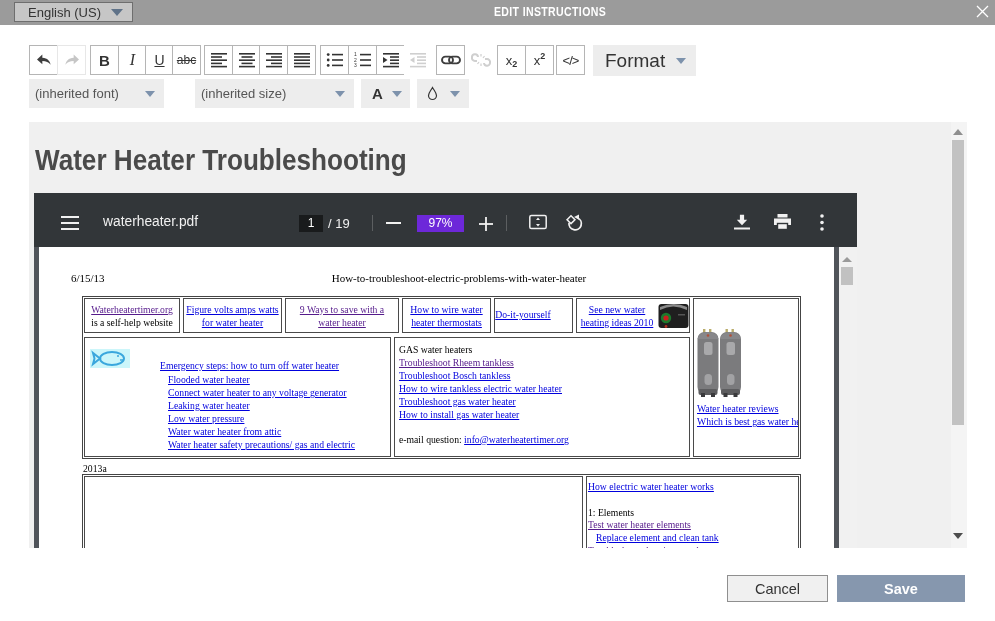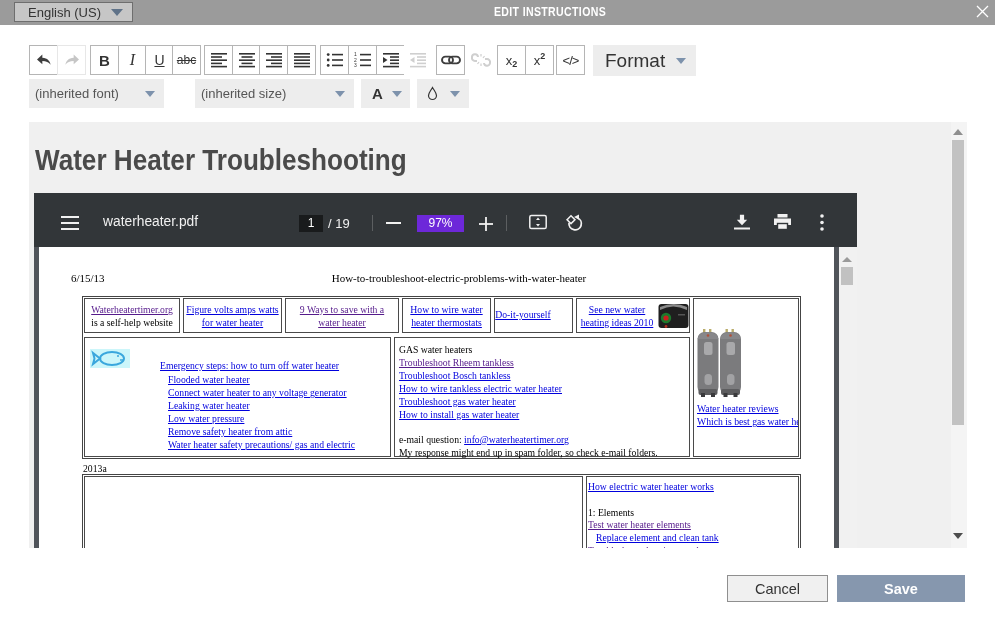--- a/index.html
+++ b/index.html
@@ -306,32 +306,31 @@
     <ellipse cx="22" cy="9.5" rx="12" ry="6.5" fill="none" stroke="#3aa7dd" stroke-width="2"></ellipse>
     <path d="M10 9.5 L3 4 L4.5 9.5 L3 15z" fill="none" stroke="#3aa7dd" stroke-width="2"></path>
     <circle cx="28" cy="7" r="1" fill="#3aa7dd"></circle>
     <path d="M30 11 h4" stroke="#3aa7dd" stroke-width="1.5"></path>
   </svg>
   <div class="a pdftxt lk" style="left:126px;top:166px">Emergency steps: how to turn off water heater</div>
   <div class="a pdftxt lk" style="left:134px;top:180px">Flooded water heater</div>
   <div class="a pdftxt lk" style="left:134px;top:193px">Connect water heater to any voltage generator</div>
   <div class="a pdftxt lk" style="left:134px;top:206px">Leaking water heater</div>
   <div class="a pdftxt lk" style="left:134px;top:219px">Low water pressure</div>
-  <div class="a pdftxt lk" style="left:134px;top:232px">Remove safety heater from attic</div>
+  <div class="a pdftxt lk" style="left:134px;top:232px">Water water heater from attic</div>
   <div class="a pdftxt lk" style="left:134px;top:245px">Water heater safety precautions/ gas and electric</div>
 
   
   <div class="a pdftxt" style="left:365px;top:150px">GAS water heaters</div>
   <div class="a pdftxt vi" style="left:365px;top:163px">Troubleshoot Rheem tankless</div>
   <div class="a pdftxt lk" style="left:365px;top:176px">Troubleshoot Bosch tankless</div>
   <div class="a pdftxt lk" style="left:365px;top:189px">How to wire tankless electric water heater</div>
   <div class="a pdftxt lk" style="left:365px;top:202px">Troubleshoot gas water heater</div>
   <div class="a pdftxt lk" style="left:365px;top:215px">How to install gas water heater</div>
   <div class="a pdftxt" style="left:365px;top:240px">e-mail question: <span class="lk">info@waterheatertimer.org</span></div>
-  <div class="a pdftxt" style="left:365px;top:253px">My response might end up in spam folder, so check e-mail folders.</div>
 
   
   <svg class="a" style="left:663px;top:136px" width="44" height="68" viewBox="0 0 44 68">
     <g>
       <rect x="6" y="0" width="2.4" height="5" fill="#b9ac6a"></rect>
         <rect x="12" y="0" width="2.4" height="5" fill="#b9ac6a"></rect>
       <rect x="0.5" y="3" width="21" height="62" rx="7" fill="#7b7b7d"></rect>
       <path d="M0.5 10 a10.5 7 0 0 1 21 0z" fill="#87878a"></path>
       <circle cx="11" cy="6.5" r="1.3" fill="#b05038"></circle>
       <rect x="7" y="13" width="8.5" height="13" rx="2.5" fill="#a9a9ab"></rect>

